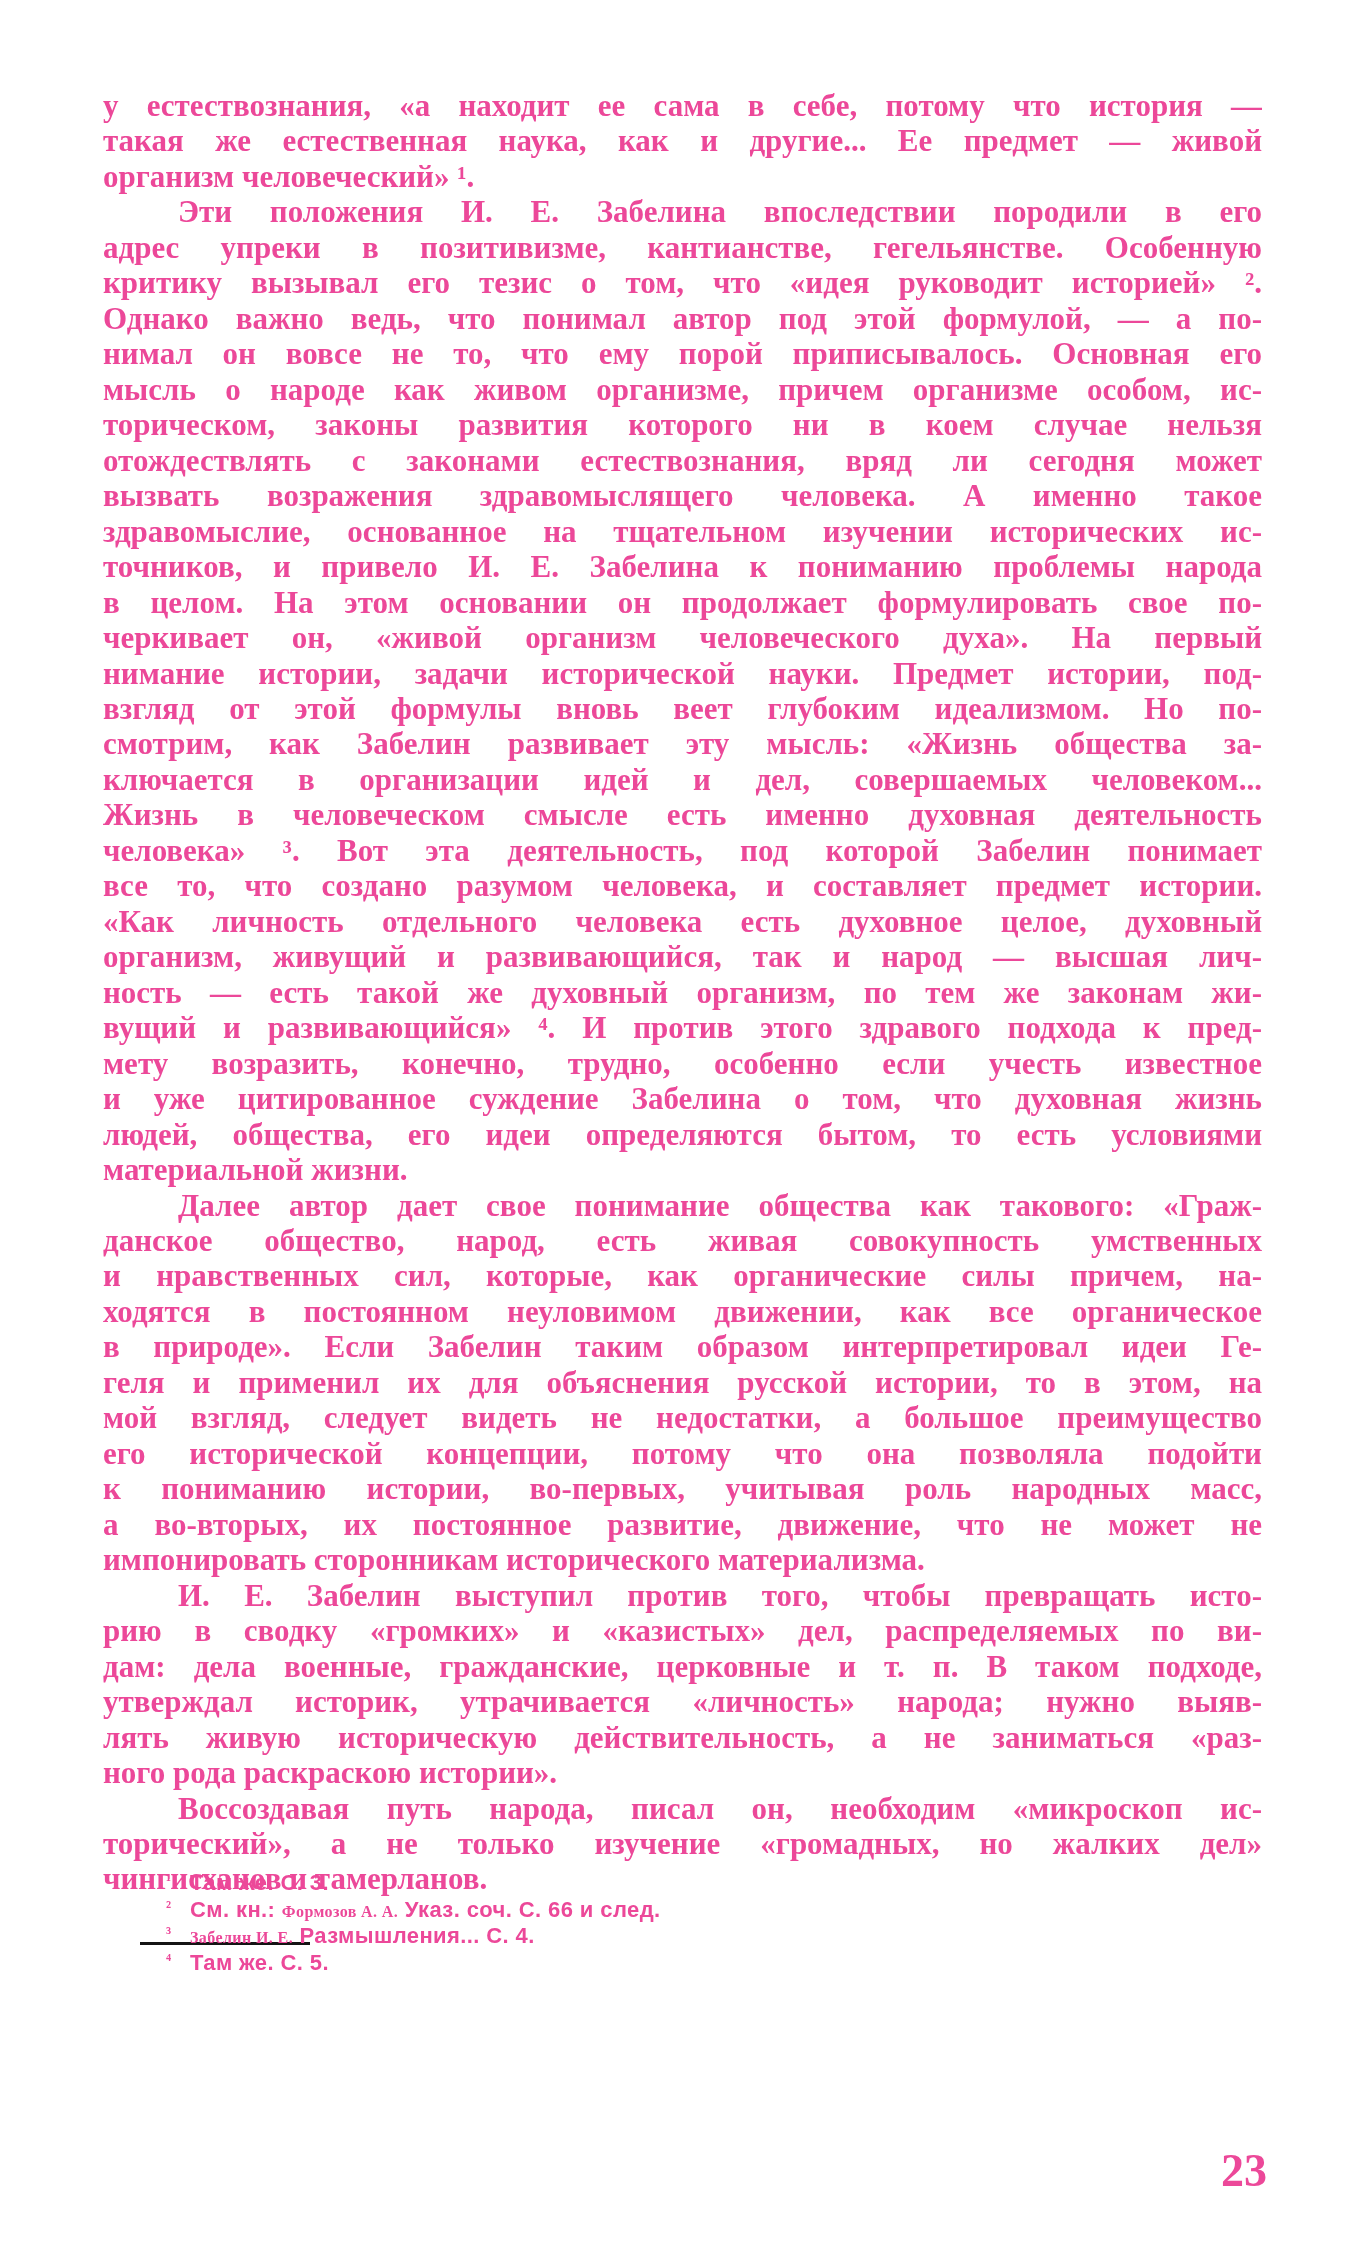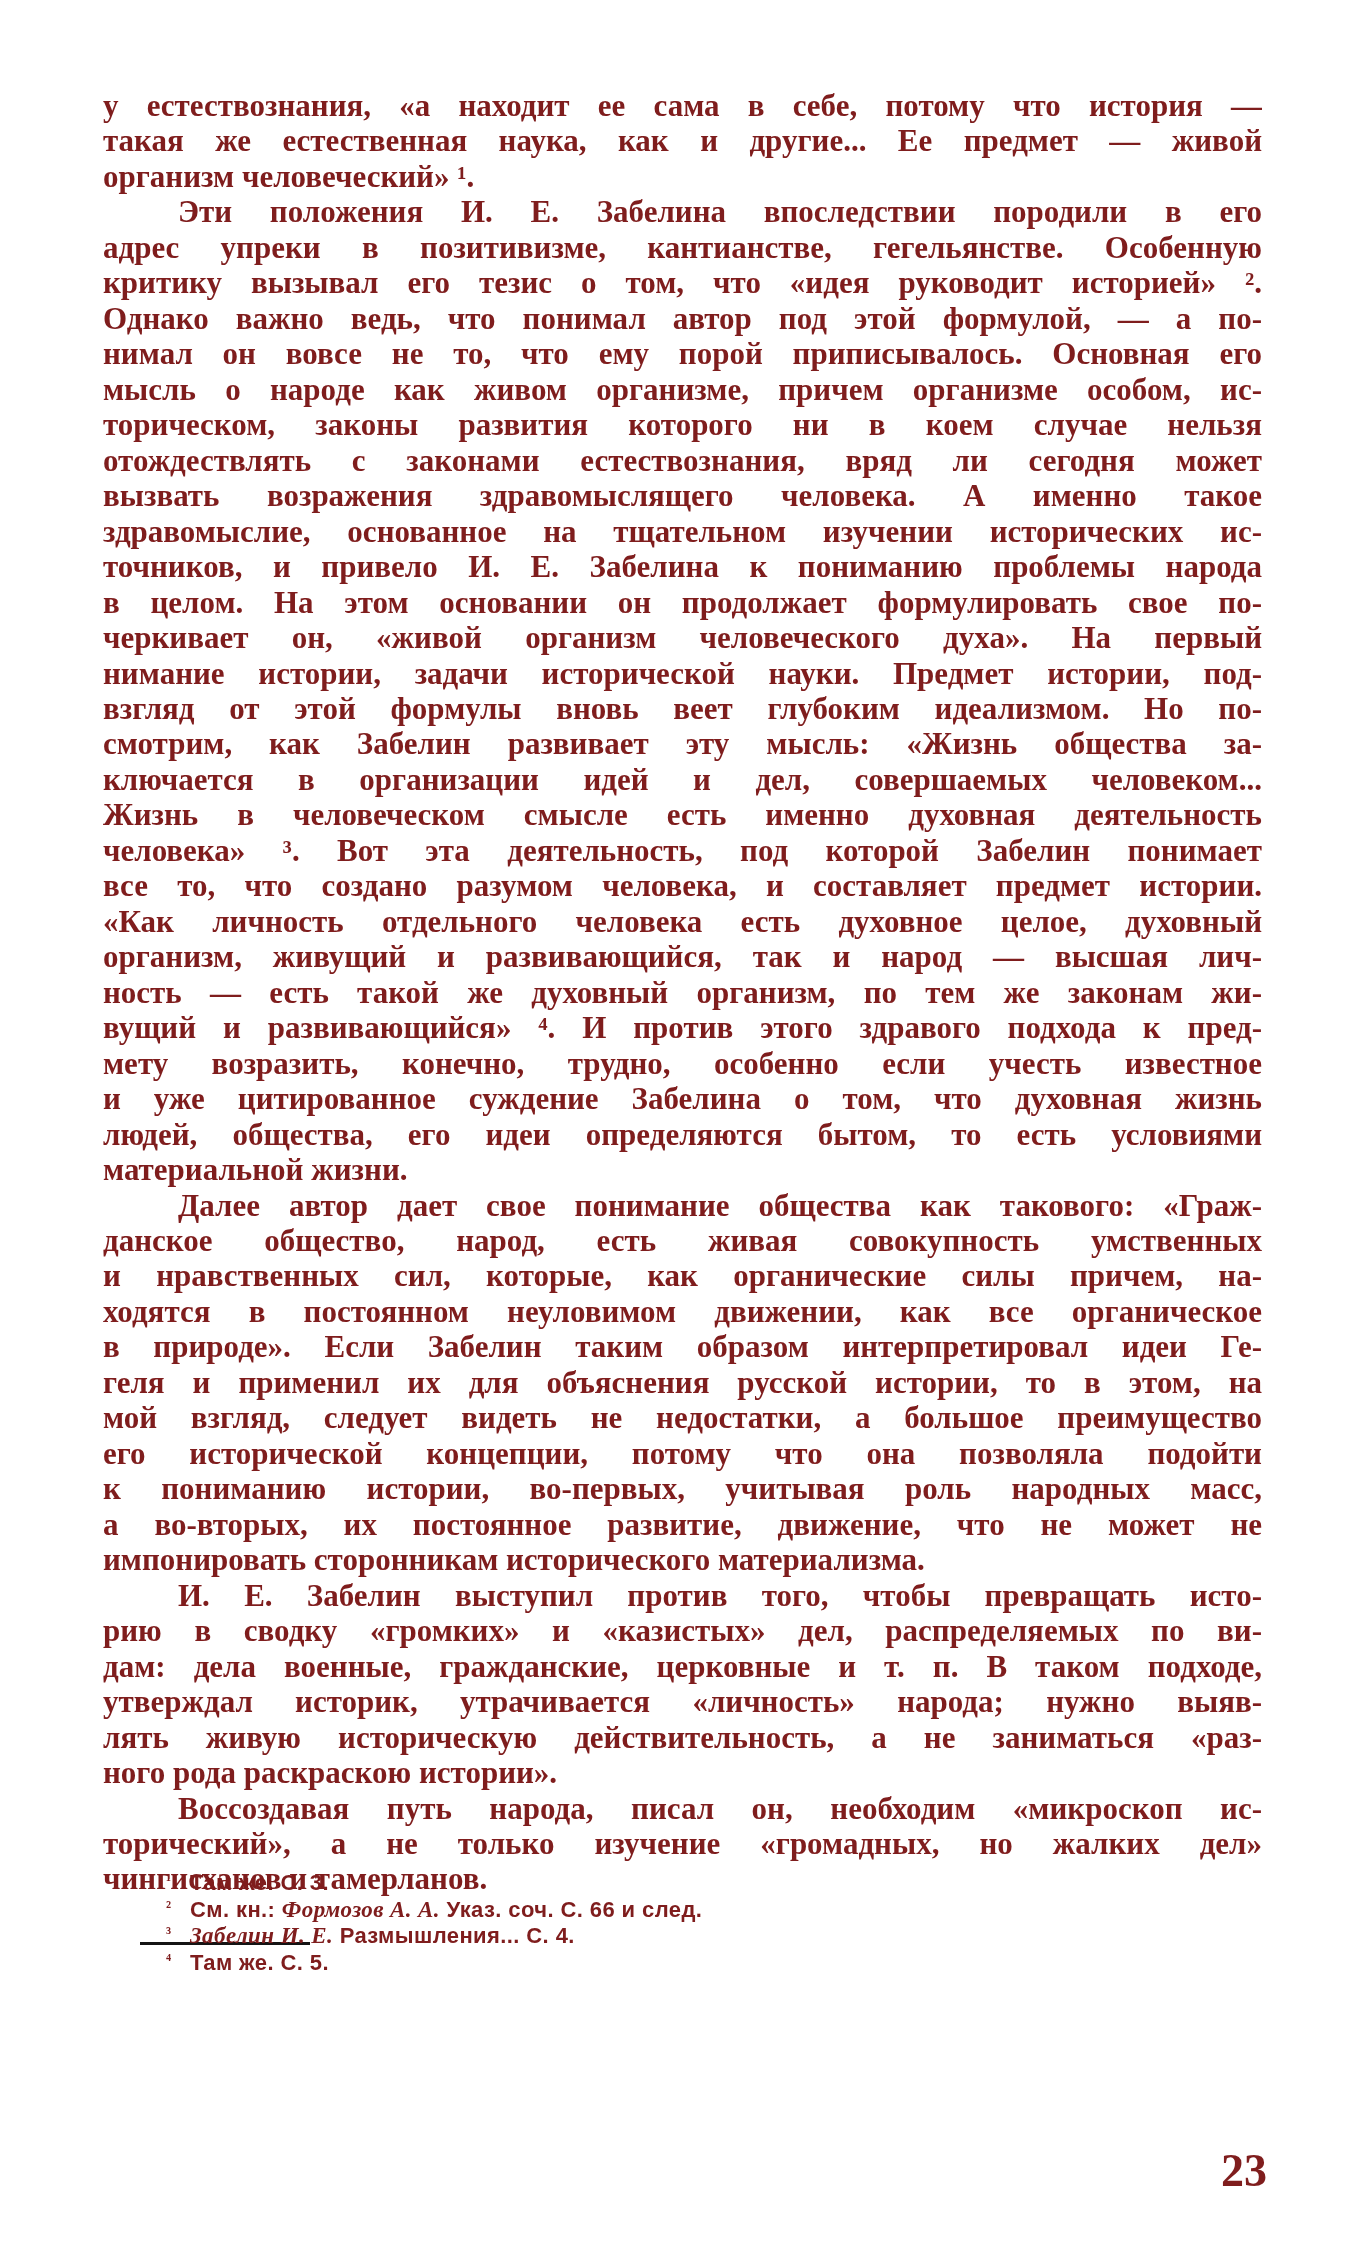--- a/index.html
+++ b/index.html
@@ -6,21 +6,21 @@
       margin: 0;
       padding: 0;
       background: #ffffff;
     }
     .page {
       position: relative;
       width: 1369px;
       height: 2268px;
       background: #ffffff;
       overflow: hidden;
-      color: #7f1d1d;
+      color: #ec4899;
     }
     .text-block {
       position: absolute;
       left: 103px;
       top: 88px;
       width: 1159px;
       font-family: "Liberation Serif", "DejaVu Serif", serif;
       font-weight: bold;
       font-size: 31px;
     }
@@ -63,23 +63,22 @@
     }
     .fn-marker {
       display: inline-block;
       width: 24px;
       font-family: "Liberation Serif", serif;
       font-size: 17px;
       vertical-align: 4px;
     }
     .fn-italic {
       font-family: "Liberation Serif", "DejaVu Serif", serif;
-      font-style: italic;
       font-weight: bold;
-      font-size: 23px;
+      font-size: 16px;
     }
     .page-number {
       position: absolute;
       left: 1221px;
       top: 2120px;
       font-family: "Liberation Serif", "DejaVu Serif", serif;
       font-weight: bold;
       font-size: 46px;
       line-height: 1;
       margin-top: 28px;

